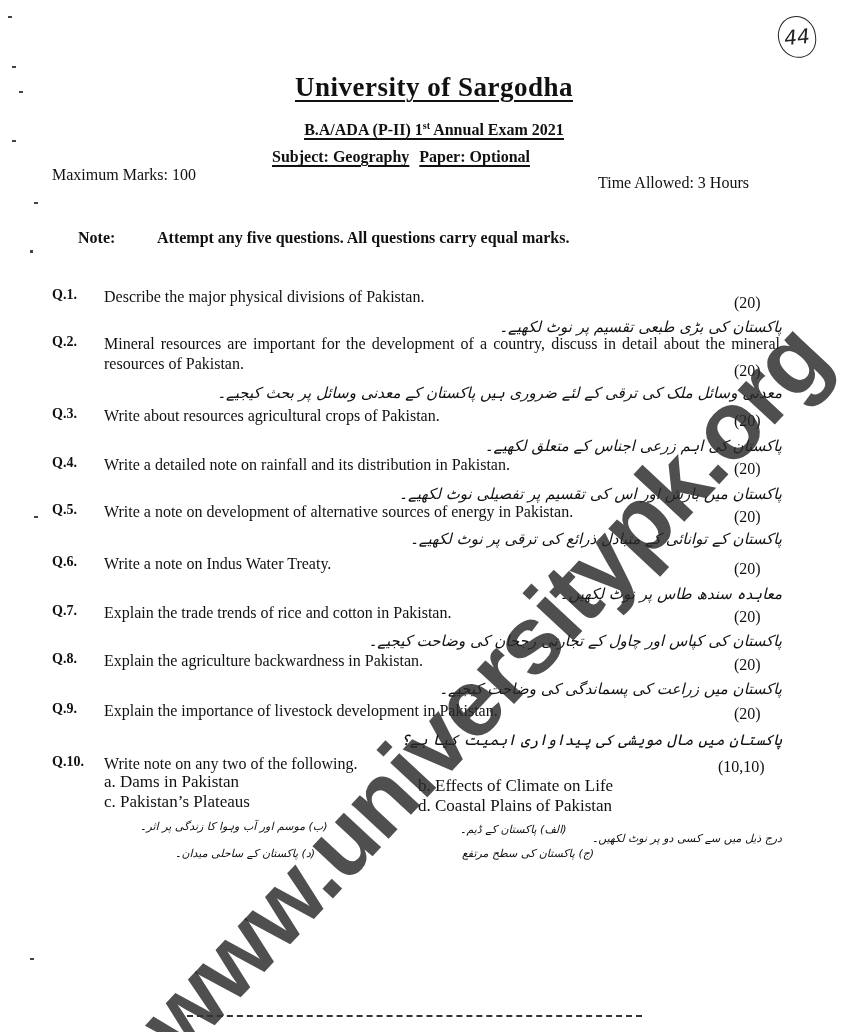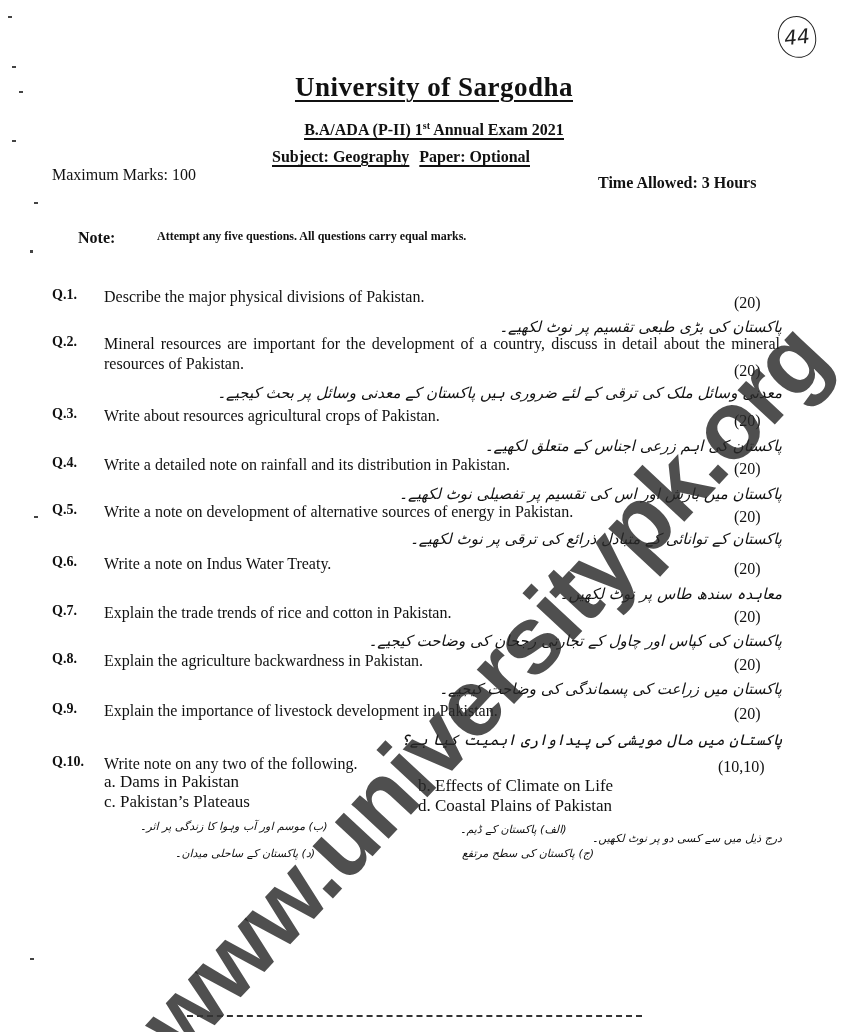--- a/index.html
+++ b/index.html
@@ -21,23 +21,23 @@
     font-size: 27px; font-weight: bold; letter-spacing: 0.5px;
   }
   .title span { text-decoration: underline; text-decoration-thickness: 2px; text-underline-offset: 4px; }
   .sub1 { left: 0; width: 868px; top: 120px; text-align: center; font-size: 16px; font-weight: bold; }
   .sub1 span { text-decoration: underline; text-decoration-thickness: 2px; text-underline-offset: 3px; }
   .sub1 sup { font-size: 10px; }
   .sub2 { left: 272px; top: 148px; font-size: 16px; font-weight: bold; }
   .sub2 span { text-decoration: underline; text-decoration-thickness: 2px; text-underline-offset: 3px; }
   .sub2 .gap { display: inline-block; width: 10px; }
   .marks { left: 52px; top: 166px; font-size: 16px; font-weight: normal; }
-  .time { left: 598px; top: 174px; font-size: 16px; font-weight: bold; }
+  .time { left: 598px; top: 174px; font-size: 16px; font-weight: normal; }
   .note-label { left: 52px; top: 229px; font-size: 16px; font-weight: bold; margin-left: 26px; }
-  .note-text { left: 157px; top: 229px; font-size: 12px; font-weight: bold; }
+  .note-text { left: 157px; top: 229px; font-size: 16px; font-weight: bold; }
 
   .q-num { left: 52px; font-size: 14px; font-weight: bold; }
   .q-text { left: 104px; font-size: 16px; width: 680px; line-height: 20px; }
   .q-marks { left: 734px; font-size: 16px; text-align: center; }
   .urdu {
     right: 86px; font-family: "DejaVu Sans", sans-serif; font-size: 15px;
     direction: rtl; font-style: italic; color: #111;
   }
   .opt { font-size: 17px; }
   .urdu-opt { font-family: "DejaVu Sans", sans-serif; font-size: 11px; direction: rtl; font-style: italic; }

